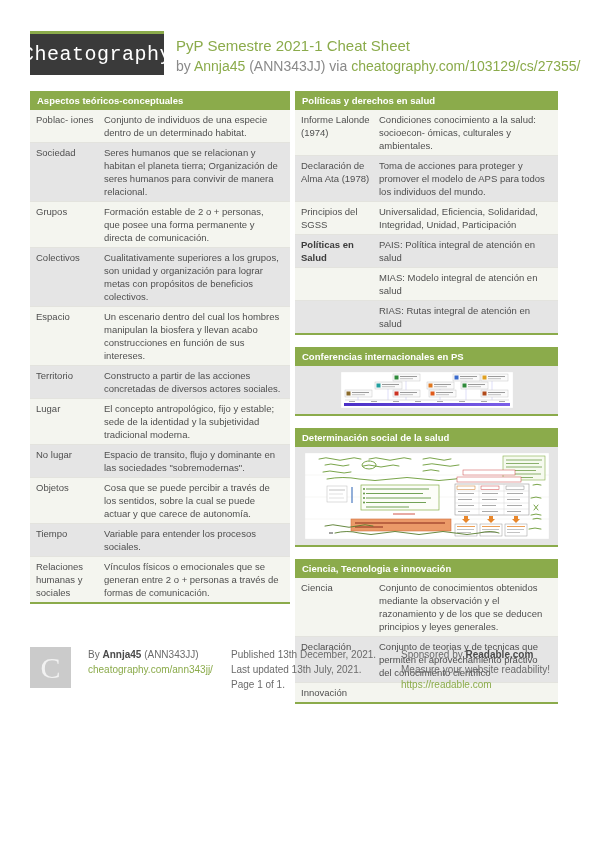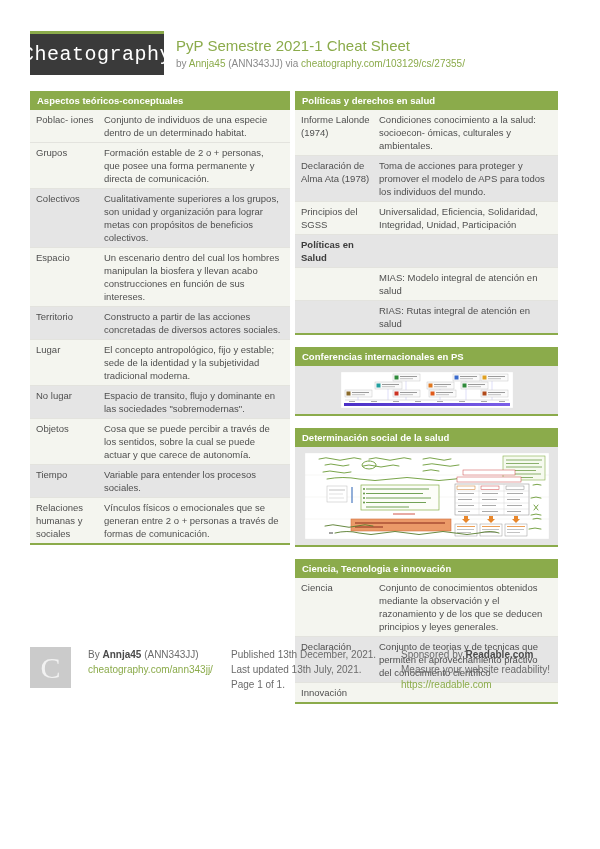--- a/index.html
+++ b/index.html
@@ -6,21 +6,21 @@
   html,body{margin:0;padding:0;background:#ffffff;}
   .page{position:relative;width:600px;height:849px;background:#fff;
         font-family:"Liberation Sans",sans-serif;overflow:hidden;}
 
   
   .logo{position:absolute;left:30px;top:31px;width:134px;height:44px;background:#3A3A3A;
         border-top:3px solid var(--accent);box-sizing:border-box;
         display:flex;align-items:center;justify-content:center;}
   .logo span{font-family:Liberation Mono, monospace;color:#fff;font-size:20px;letter-spacing:.5px;}
   .title{position:absolute;left:176px;top:37px;font-size:15px;color:var(--accent);}
-  .byline{position:absolute;left:176px;top:58px;font-size:10px;color:#8a8a8a;}
+  .byline{position:absolute;left:176px;top:58px;font-size:14px;color:#8a8a8a;}
   .byline .green, a.green{color:var(--accent);text-decoration:none;cursor:pointer;}
 
   
   .cols{position:absolute;left:30px;top:91px;width:540px;display:flex;gap:5px;}
   .col{display:flex;flex-direction:column;}
   .col-left{width:260px;}
   .col-right{width:263px;}
 
   .section{margin-bottom:12px;}
   .sec-header{background:var(--accent);color:#fff;font-weight:bold;font-size:9.5px;
@@ -66,20 +66,24 @@
 
   <div class="cols">
     <div class="col col-left" id="col-left">
         <div class="section">
           <div class="sec-header">Aspectos teóricos-conceptuales</div>
           <div class="sec-body">
             <div class="row alt">
               <div class="term">Poblac- iones</div>
               <div class="def">Conjunto de individuos de una especie dentro de un determinado habitat.</div>
             </div>
+            <div class="row">
+              <div class="term">Sociedad</div>
+              <div class="def">Seres humanos que se relacionan y habitan el planeta tierra; Organización de seres humanos para convivir de manera relacional.</div>
+            </div>
             <div class="row alt">
               <div class="term">Grupos</div>
               <div class="def">Formación estable de 2 o + personas, que posee una forma permanente y directa de comunicación.</div>
             </div>
             <div class="row">
               <div class="term">Colectivos</div>
               <div class="def">Cualitativamente superiores a los grupos, son unidad y organización para lograr metas con propósitos de beneficios colectivos.</div>
             </div>
             <div class="row alt">
               <div class="term">Espacio</div>
@@ -123,20 +127,21 @@
             <div class="row">
               <div class="term">Declaración de Alma Ata (1978)</div>
               <div class="def">Toma de acciones para proteger y promover el modelo de APS para todos los individuos del mundo.</div>
             </div>
             <div class="row alt">
               <div class="term">Principios del SGSS</div>
               <div class="def">Universalidad, Eficiencia, Solidaridad, Integridad, Unidad, Participación</div>
             </div>
             <div class="row">
               <div class="term bold">Políticas en Salud</div>
+              <div class="def">PAIS: Política integral de atención en salud</div>
             </div>
             <div class="row alt">
               <div class="term"></div>
               <div class="def">MIAS: Modelo integral de atención en salud</div>
             </div>
             <div class="row">
               <div class="term"></div>
               <div class="def">RIAS: Rutas integral de atención en salud</div>
             </div>
           </div>

